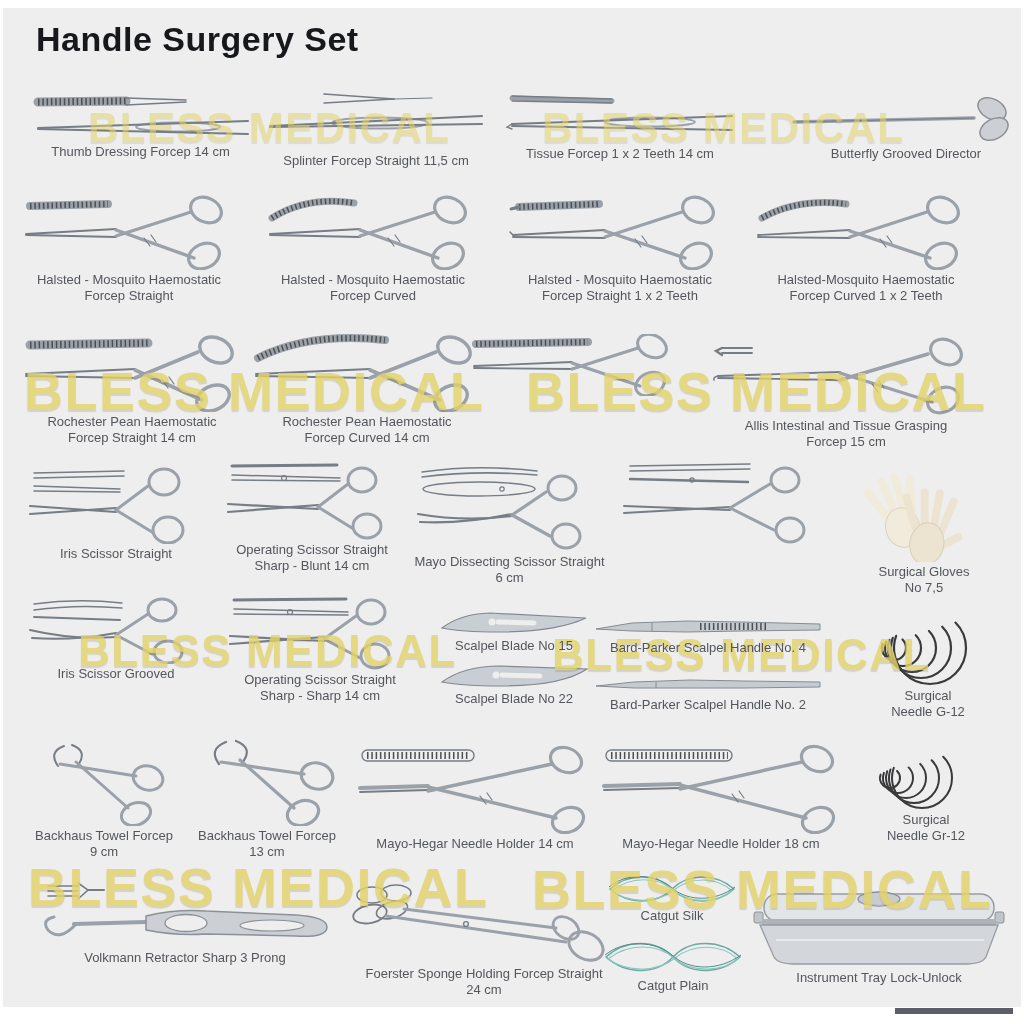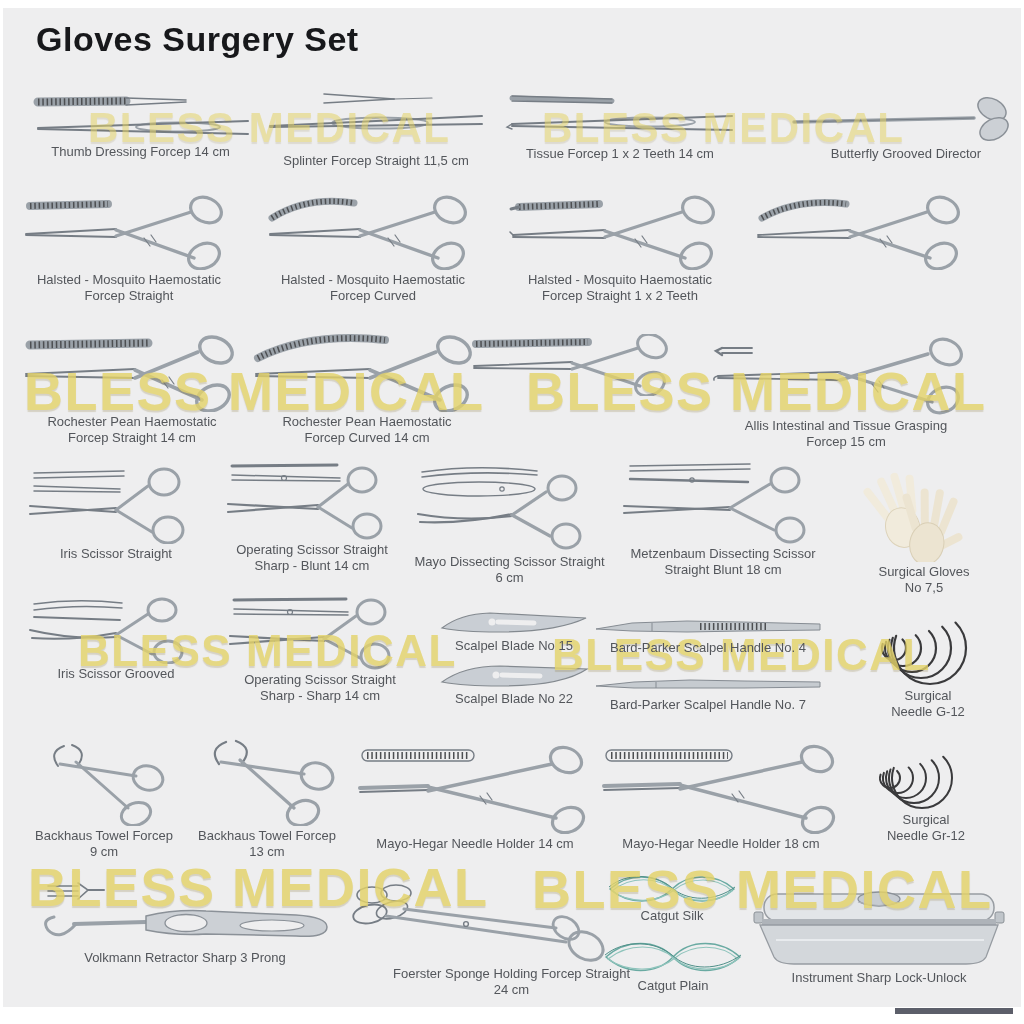--- a/index.html
+++ b/index.html
@@ -30,21 +30,21 @@
   
   .ln{stroke:#9aa1a8;fill:none;stroke-linecap:round;}
   .lnd{stroke:#767d85;fill:none;stroke-linecap:round;}
   .ser{stroke:#4d4f52;fill:none;stroke-dasharray:1.5 2.8;}
   .mtl{fill:#ccd0d5;stroke:#8b9198;stroke-width:1.5;}
 </style>
 </head>
 <body>
 
 <div class="page-bg"></div>
-<div class="page-title">Gloves Surgery Set</div>
+<div class="page-title">Handle Surgery Set</div>
 
 <div class="wm row1" style="left:88px;top:104px;">BLESS MEDICAL</div>
 <div class="wm row1" style="left:542px;top:104px;">BLESS MEDICAL</div>
 <div class="wm row2" style="left:24px;top:360px;">BLESS MEDICAL</div>
 <div class="wm row2" style="left:526px;top:360px;">BLESS MEDICAL</div>
 <div class="wm row3" style="left:78px;top:626px;">BLESS MEDICAL</div>
 <div class="wm row3" style="left:552px;top:630px;">BLESS MEDICAL</div>
 <div class="wm row4" style="left:28px;top:856px;">BLESS MEDICAL</div>
 <div class="wm row4" style="left:532px;top:858px;">BLESS MEDICAL</div>
 
@@ -151,20 +151,22 @@
     <path class="ln" d="M12,24 Q48,4 96,10" stroke-width="7" fill="none"></path>
     <path class="ser" d="M12,24 Q48,4 96,10" stroke-width="5.5" fill="none"></path>
     <line class="lnd" x1="8" y1="41" x2="100" y2="36" stroke-width="1.8"></line>
     <line class="lnd" x1="8" y1="43" x2="100" y2="44" stroke-width="1.8"></line>
     <path class="ln" d="M100,37 L180,64" stroke-width="3.4"></path>
     <path class="ln" d="M100,43 L177,18" stroke-width="3.4"></path>
     <path class="lnd" d="M130,45 l6,8 M137,42 l5,7" stroke-width="1.2"></path>
     <ellipse class="ln" cx="193" cy="16" rx="16" ry="12" stroke-width="3.2" transform="rotate(25 193 16)"></ellipse>
     <ellipse class="ln" cx="191" cy="62" rx="16" ry="12" stroke-width="3.2" transform="rotate(-25 191 62)"></ellipse>
   </svg>
+  <div class="cap">Halsted-Mosquito Haemostatic
+Forcep Curved 1 x 2 Teeth</div>
 </div>
 
 <div class="item" style="left:20px;top:334px;width:224px;">
   <svg class="art" width="224" height="78" viewBox="0 0 224 78">
     <line class="ln" x1="10" y1="11" x2="128" y2="9" stroke-width="9"></line>
     <line class="ser" x1="10" y1="11" x2="128" y2="9" stroke-width="7"></line>
     <line class="lnd" x1="6" y1="40" x2="115" y2="35" stroke-width="2"></line>
     <line class="lnd" x1="6" y1="42" x2="115" y2="44" stroke-width="2"></line>
     <path class="ln" d="M115,36 L182,66" stroke-width="3.6"></path>
     <path class="ln" d="M115,44 L178,18" stroke-width="3.6"></path>
@@ -272,22 +274,20 @@
     <path class="lnd" d="M12,8 L132,6 M12,13 L132,11" stroke-width="1.5"></path>
     <path class="lnd" d="M12,21 L130,24" stroke-width="2.4"></path>
     <circle class="lnd" cx="74" cy="22" r="2.2" stroke-width="1.2"></circle>
     <line class="lnd" x1="6" y1="48" x2="112" y2="52" stroke-width="2"></line>
     <line class="lnd" x1="6" y1="55" x2="112" y2="49" stroke-width="2"></line>
     <path class="ln" d="M112,50 L152,26" stroke-width="3"></path>
     <path class="ln" d="M112,50 L156,72" stroke-width="3"></path>
     <ellipse class="ln" cx="167" cy="22" rx="14" ry="12" stroke-width="3"></ellipse>
     <ellipse class="ln" cx="172" cy="72" rx="14" ry="12" stroke-width="3"></ellipse>
   </svg>
-  <div class="cap">Metzenbaum Dissecting Scissor
-Straight Blunt 18 cm</div>
 </div>
 
 <div class="item" style="left:858px;top:466px;width:132px;">
   <svg class="art" width="132" height="96" viewBox="0 0 132 96">
     <g transform="rotate(-16 42 52)">
       <line x1="30" y1="48" x2="18" y2="18" stroke="#f1ebdc" stroke-width="8" stroke-linecap="round"></line>
       <line x1="39" y1="45" x2="34" y2="12" stroke="#f1ebdc" stroke-width="8" stroke-linecap="round"></line>
       <line x1="48" y1="45" x2="48" y2="11" stroke="#f1ebdc" stroke-width="8" stroke-linecap="round"></line>
       <line x1="56" y1="48" x2="62" y2="17" stroke="#f1ebdc" stroke-width="8" stroke-linecap="round"></line>
       <ellipse cx="42" cy="62" rx="17" ry="20" fill="#f1ebdc" stroke="#ddd3ba" stroke-width="1"></ellipse>
@@ -360,21 +360,21 @@
     <line x1="60" y1="7" x2="60" y2="15" stroke="#868c93" stroke-width="1"></line>
   </svg>
   <div class="cap">Bard-Parker Scalpel Handle No. 4</div>
 </div>
 
 <div class="item" style="left:592px;top:673px;width:232px;">
   <svg class="art" width="232" height="22" viewBox="0 0 232 22">
     <polygon points="4,13 42,9 98,7 152,8 228,9 228,14 152,15 98,15 42,15" fill="#c6cbd0" stroke="#868c93" stroke-width="1"></polygon>
     <line x1="64" y1="9" x2="64" y2="15" stroke="#868c93" stroke-width="1"></line>
   </svg>
-  <div class="cap">Bard-Parker Scalpel Handle No. 7</div>
+  <div class="cap">Bard-Parker Scalpel Handle No. 2</div>
 </div>
 
 <div class="item" style="left:866px;top:608px;width:124px;">
   <svg class="art" width="124" height="78" viewBox="0 0 124 78">
     <g fill="none" stroke="#3a3a3c" stroke-width="2.2" stroke-linecap="round">
       <circle cx="28" cy="40" r="12" pathLength="100" stroke-dasharray="68 32" transform="rotate(-45 28 40)"></circle>
       <circle cx="37" cy="40" r="18" pathLength="100" stroke-dasharray="68 32" transform="rotate(-45 37 40)"></circle>
       <circle cx="46" cy="40" r="24" pathLength="100" stroke-dasharray="68 32" transform="rotate(-45 46 40)"></circle>
       <circle cx="55" cy="40" r="30" pathLength="100" stroke-dasharray="68 32" transform="rotate(-45 55 40)"></circle>
       <circle cx="64" cy="40" r="36" pathLength="100" stroke-dasharray="68 32" transform="rotate(-45 64 40)"></circle>
@@ -461,21 +461,21 @@
     <path class="lnd" d="M54,14 h16" stroke-width="2"></path>
     <path class="ln" d="M42,48 Q26,66 14,54 Q7,44 20,41" stroke-width="3" fill="none"></path>
     <line class="ln" x1="40" y1="48" x2="112" y2="46" stroke-width="4"></line>
     <path class="mtl" d="M112,40 Q142,33 172,35 L262,39 Q293,41 293,51 Q293,62 262,60 L172,58 Q142,60 112,54 Z"></path>
     <ellipse cx="152" cy="47" rx="21" ry="8.5" fill="#eeeeef" stroke="#8b9198" stroke-width="1.3"></ellipse>
     <ellipse cx="238" cy="49.5" rx="32" ry="5.5" fill="#eeeeef" stroke="#8b9198" stroke-width="1.2"></ellipse>
   </svg>
   <div class="cap">Volkmann Retractor Sharp 3 Prong</div>
 </div>
 
-<div class="item" style="left:338px;top:882px;width:292px;align-items:flex-end;">
+<div class="item" style="left:338px;top:882px;width:292px;">
   <svg class="art" width="292" height="82" viewBox="0 0 292 82">
     <ellipse class="lnd" cx="34" cy="13" rx="15" ry="8" stroke-width="1.6" fill="none"></ellipse>
     <ellipse class="lnd" cx="58" cy="11" rx="15" ry="8" stroke-width="1.6" fill="none"></ellipse>
     <ellipse class="lnd" cx="32" cy="32" rx="17" ry="9" stroke-width="1.8" fill="none" transform="rotate(-12 32 32)"></ellipse>
     <ellipse class="lnd" cx="54" cy="28" rx="16" ry="8" stroke-width="1.6" fill="none" transform="rotate(-16 54 28)"></ellipse>
     <path class="ln" d="M48,34 L228,60" stroke-width="3"></path>
     <path class="ln" d="M66,27 L218,46" stroke-width="3"></path>
     <circle class="lnd" cx="128" cy="42" r="2.4" stroke-width="1.4"></circle>
     <ellipse class="ln" cx="228" cy="46" rx="14" ry="10" stroke-width="2.8" transform="rotate(35 228 46)"></ellipse>
     <ellipse class="ln" cx="248" cy="64" rx="18" ry="13" stroke-width="3" transform="rotate(28 248 64)"></ellipse>
@@ -510,16 +510,16 @@
   <svg class="art" width="282" height="90" viewBox="0 0 282 90">
     <rect x="26" y="16" width="230" height="27" rx="13" fill="#e2e5e8" stroke="#989da3" stroke-width="1.5"></rect>
     <ellipse cx="141" cy="21" rx="21" ry="7" fill="#c7ccd1" stroke="#8b9197" stroke-width="1.3"></ellipse>
     <path d="M120,24 Q141,31 162,24" fill="none" stroke="#aeb3b9" stroke-width="1.2"></path>
     <rect x="16" y="34" width="9" height="11" rx="2" fill="#c0c5ca" stroke="#8b9197" stroke-width="1"></rect>
     <rect x="257" y="34" width="9" height="11" rx="2" fill="#c0c5ca" stroke="#8b9197" stroke-width="1"></rect>
     <rect x="24" y="41" width="234" height="6" fill="#aeb3b9"></rect>
     <path d="M22,47 H260 L248,79 Q244,86 228,86 H56 Q40,86 36,79 Z" fill="#d3d7db" stroke="#979ca2" stroke-width="1.3"></path>
     <line x1="38" y1="62" x2="246" y2="62" stroke="#e8ebee" stroke-width="2"></line>
   </svg>
-  <div class="cap">Instrument Sharp Lock-Unlock</div>
+  <div class="cap">Instrument Tray Lock-Unlock</div>
 </div>
 
 <div class="bottom-bar"></div>
 
 </body></html>

